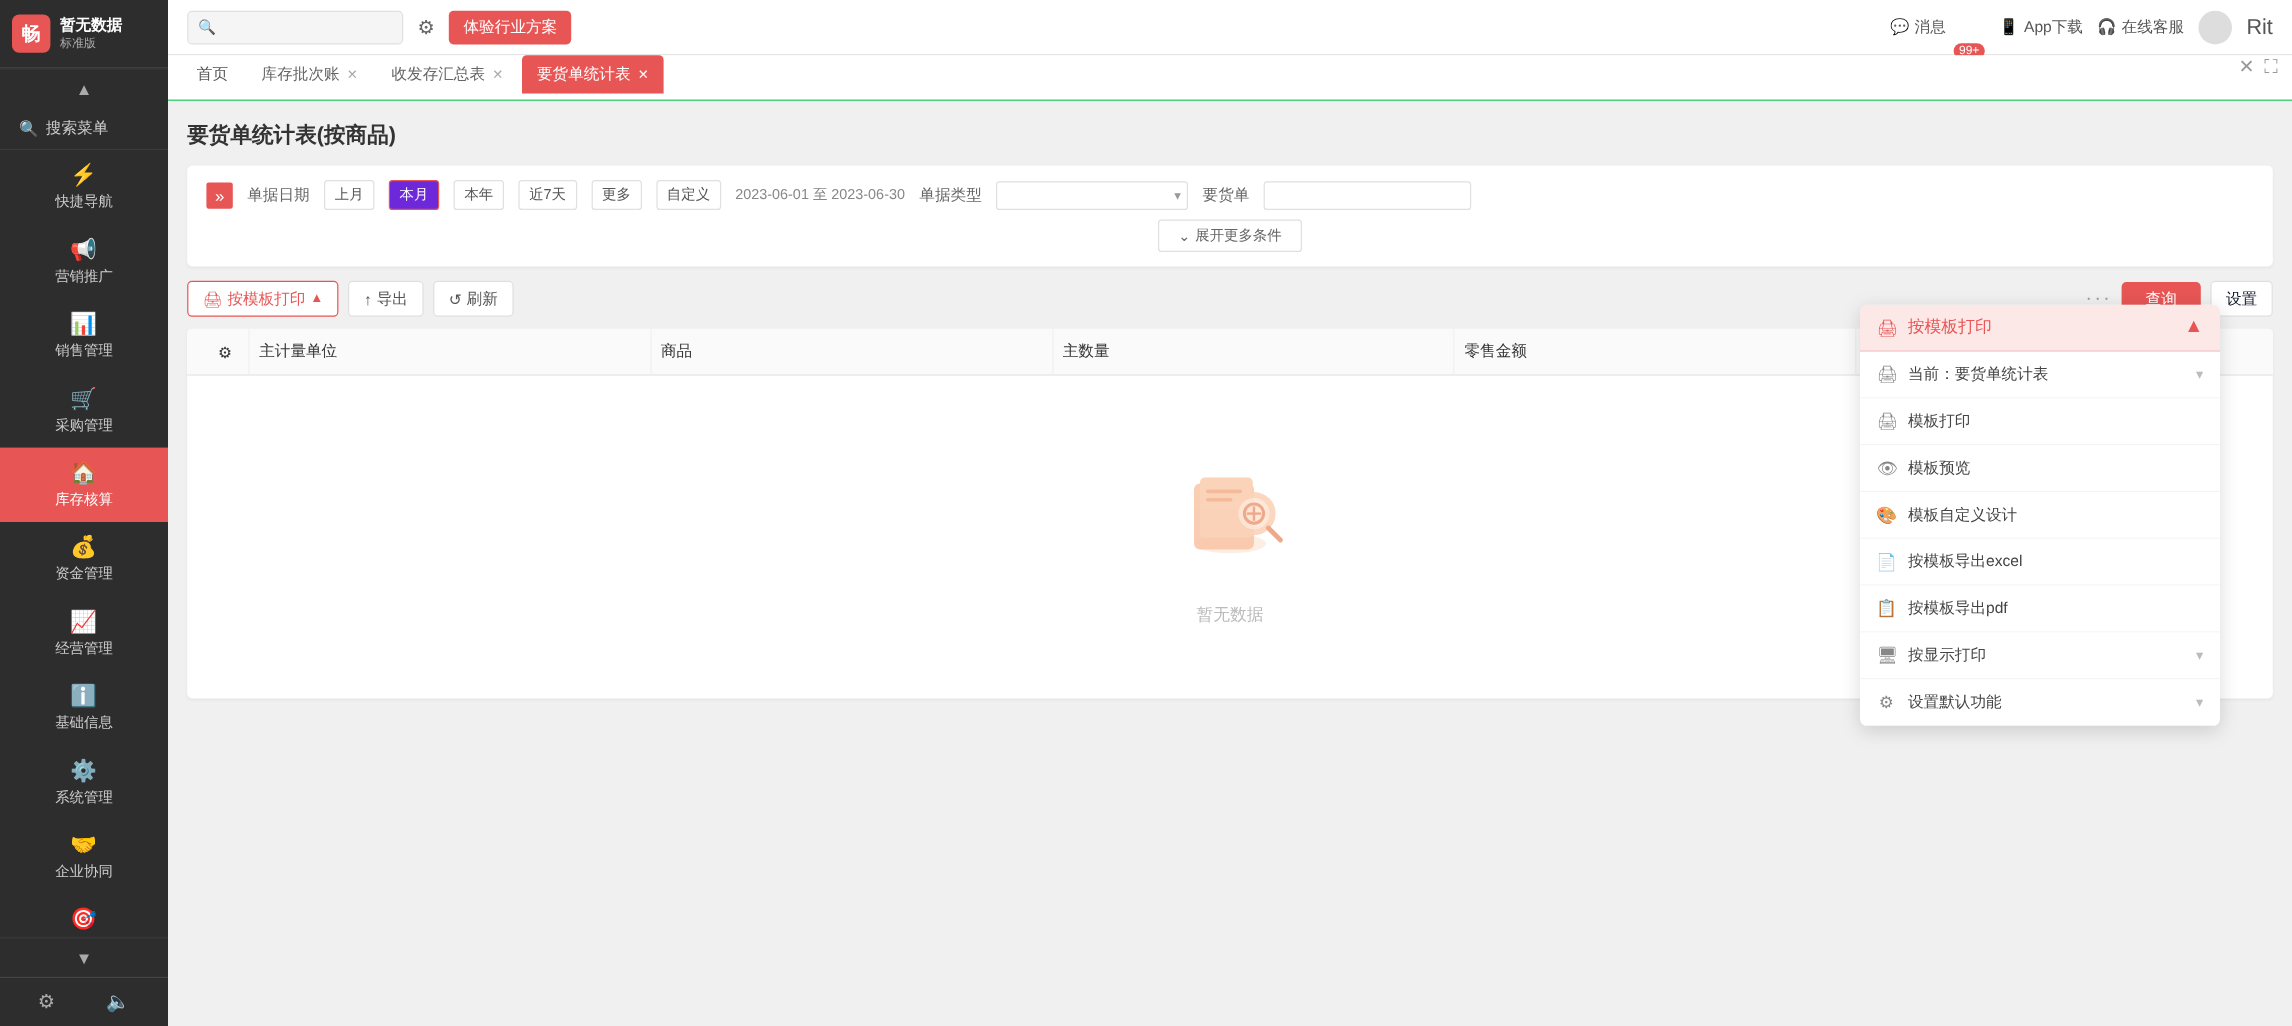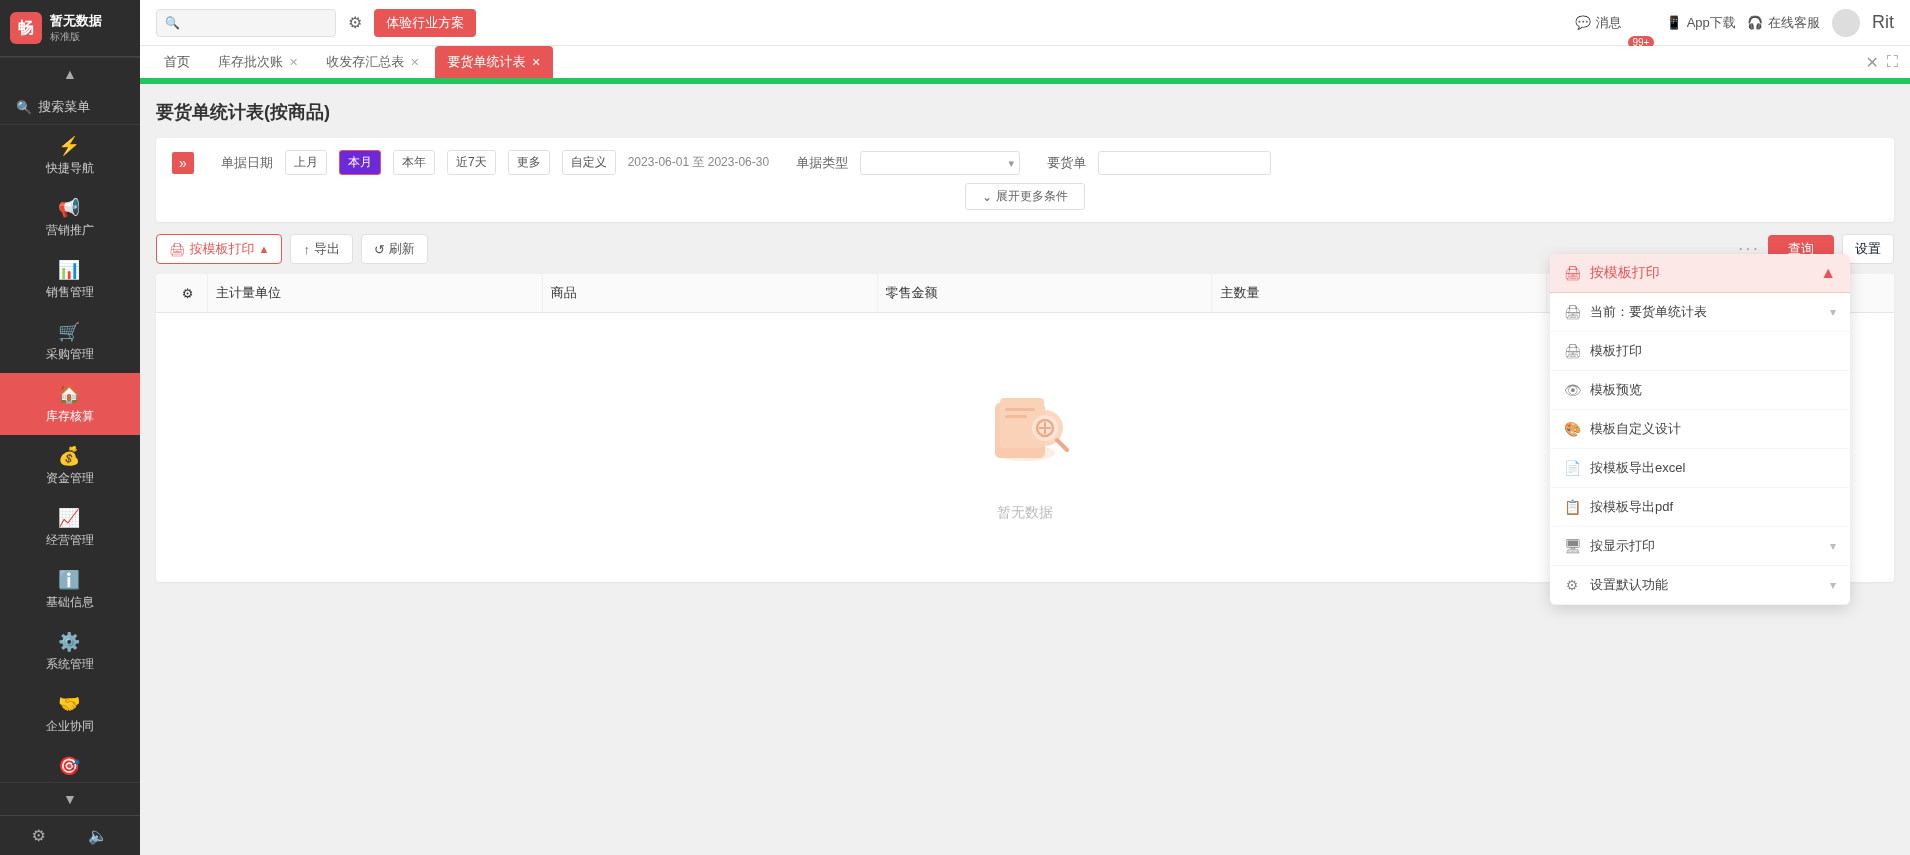--- a/index.html
+++ b/index.html
@@ -156,23 +156,23 @@
       background: #ddd;
       border-radius: 50%;
     }
     .header-username { color: #555; font-size: 18px; cursor: pointer; }
 
     
     .tabs-bar {
       background: #fff;
       height: 38px;
       display: flex;
-      align-items: center;
+      align-items: flex-start;
       padding: 0 12px;
-      border-bottom: 6px solid #22c55e;
+      border-bottom: 1px solid #22c55e;
       flex-shrink: 0;
       gap: 4px;
     }
     .tab {
       height: 32px;
       display: flex;
       align-items: center;
       padding: 0 12px;
       border-radius: 4px 4px 0 0;
       font-size: 13px;
@@ -239,21 +239,21 @@
       width: 22px;
       height: 22px;
       border-radius: 2px;
       display: flex;
       align-items: center;
       justify-content: center;
       cursor: pointer;
       font-size: 14px;
       flex-shrink: 0;
     }
-    .filter-label { color: #666; font-size: 13px; white-space: nowrap; margin-left: 15px; }
+    .filter-label { color: #666; font-size: 13px; white-space: nowrap; }
     .date-btn {
       border: 1px solid #e0e0e0;
       background: #fff;
       border-radius: 3px;
       padding: 3px 8px;
       font-size: 12px;
       cursor: pointer;
       color: #555;
     }
     .date-btn.active {
@@ -677,22 +677,22 @@
       <span class="action-dots">···</span>
       <button class="action-btn-query">查询</button>
       <button class="action-btn-settings">设置</button>
     </div>
 
     <div class="data-table">
       <div class="table-header">
         <div class="table-header-cell gear-cell">⚙</div>
         <div class="table-header-cell">主计量单位</div>
         <div class="table-header-cell">商品</div>
+        <div class="table-header-cell">主数量</div>
         <div class="table-header-cell">零售金额</div>
-        <div class="table-header-cell">主数量</div>
         <div class="table-header-cell"></div>
       </div>
 
       <div class="empty-state">
         <div class="empty-icon">
           <svg width="100" height="100" viewBox="0 0 100 100" fill="none" xmlns="http://www.w3.org/2000/svg">
             <ellipse cx="50" cy="80" rx="30" ry="8" fill="#f9d0b4" opacity="0.5"></ellipse>
             <rect x="20" y="30" width="50" height="55" rx="5" fill="#f5a878" opacity="0.8"></rect>
             <rect x="25" y="25" width="44" height="50" rx="4" fill="#f9c09a"></rect>
             <rect x="30" y="35" width="30" height="3" rx="1.5" fill="#e8855a" opacity="0.6"></rect>

